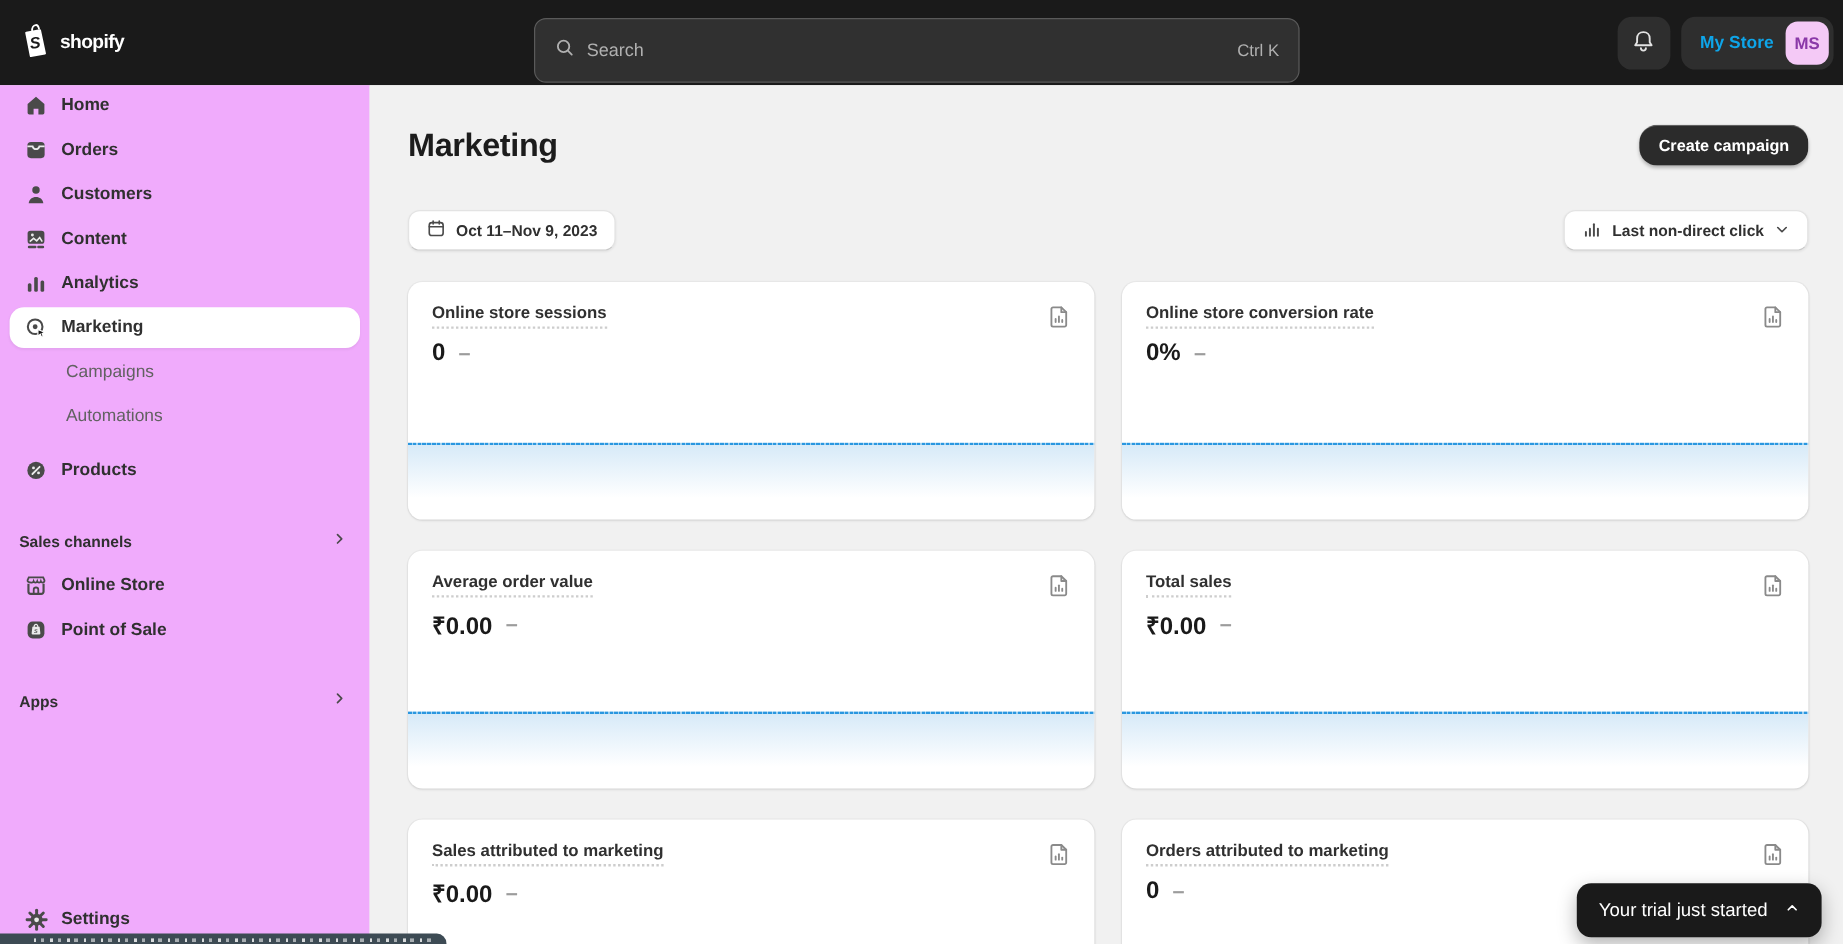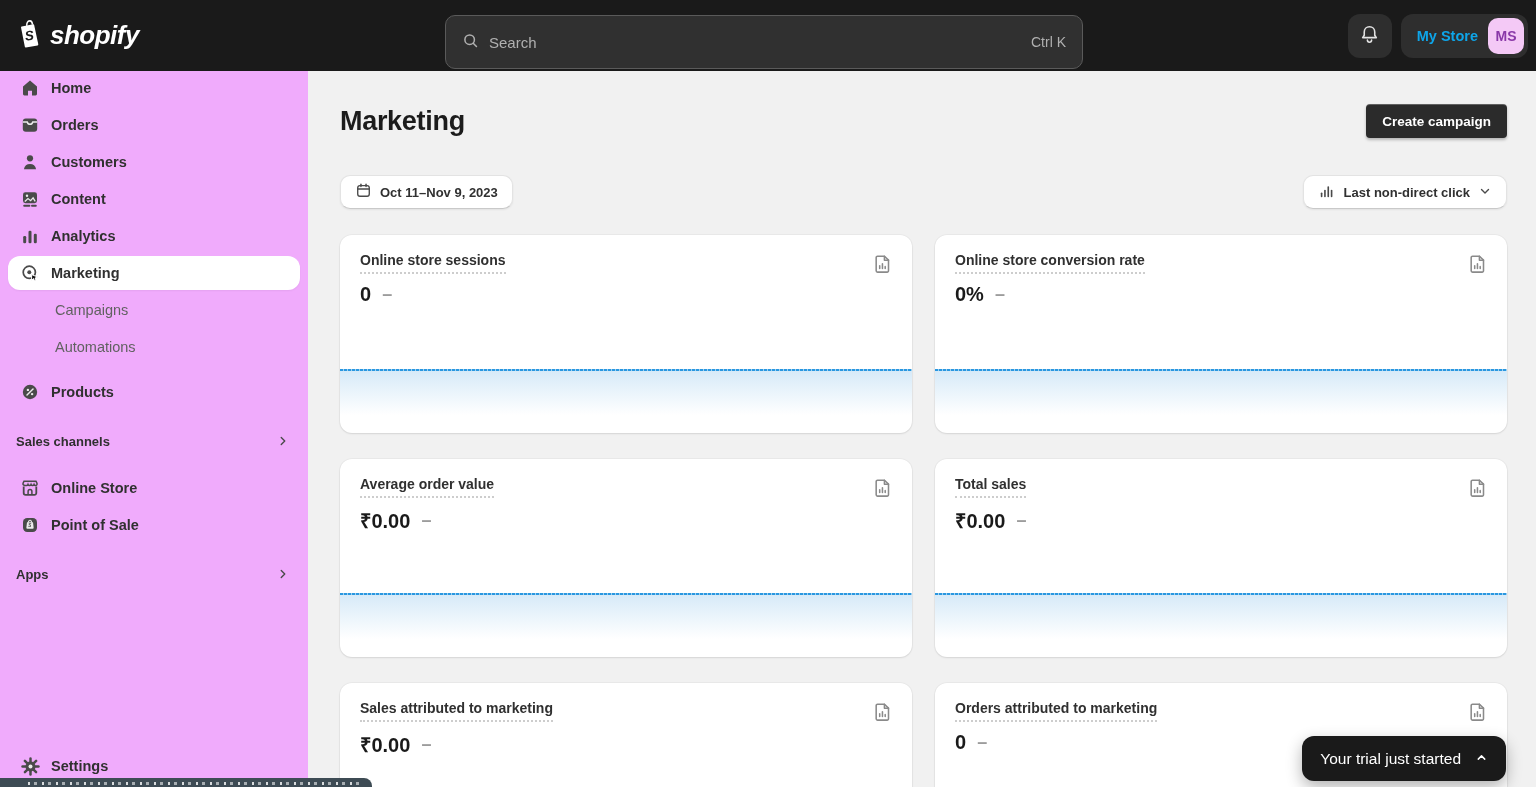--- a/index.html
+++ b/index.html
@@ -3,65 +3,65 @@
 <meta charset="utf-8">
 <style>
   * { margin:0; padding:0; box-sizing:border-box; }
   html,body { width:1536px; height:787px; }
   body { font-family:"Liberation Sans", sans-serif; background:#f1f1f1; }
   .screen { position:relative; width:1536px; height:787px; overflow:hidden; background:#f1f1f1; }
 
   
   .topbar { position:absolute; top:0; left:0; right:0; height:71px; background:#1a1a1a; display:flex; align-items:center; }
   .logo { display:flex; align-items:center; gap:7px; padding-left:16px; }
-  .logo-word { color:#fff; font-size:26px; font-weight:700; font-style:italic; letter-spacing:-0.5px; }
+  .logo-word { color:#fff; font-size:16px; font-weight:700; letter-spacing:-0.5px; }
   .searchbox { position:absolute; left:445px; top:15px; width:638px; height:54px; background:#303030; border:1px solid #5a5a5a; border-radius:10px; display:flex; align-items:center; padding:0 16px; gap:10px; }
   .searchbox input { flex:1; background:transparent; border:none; outline:none; color:#e3e3e3; font-size:15px; font-family:"Liberation Sans", sans-serif; }
   .searchbox input::placeholder { color:#b0b0b0; }
   .shortcut { color:#b0b0b0; font-size:14px; }
   .topbar-right { margin-left:auto; display:flex; align-items:center; gap:9px; padding-right:8px; }
   .iconbtn { width:44px; height:44px; background:#2e2e2e; border:none; border-radius:12px; display:flex; align-items:center; justify-content:center; cursor:pointer; }
   .storebtn { height:44px; background:#2e2e2e; border:none; border-radius:12px; display:flex; align-items:center; gap:10px; padding:0 4px 0 16px; cursor:pointer; }
   .storename { color:#0ea5e9; font-size:14.5px; font-weight:600; }
   .avatar { width:36px; height:36px; border-radius:10px; background:#f4c9f6; color:#8a38a8; font-size:14px; font-weight:600; display:flex; align-items:center; justify-content:center; }
 
   
   .sidebar { position:absolute; top:71px; left:0; width:308px; bottom:0; background:#f0abfc; }
   .nav-item { height:34px; margin:0 8px 3px 8px; border-radius:12px; display:flex; align-items:center; padding-left:12px; gap:11px; cursor:pointer; }
   .nav-item.selected { background:#ffffff; box-shadow:0 1px 2px rgba(0,0,0,.05); }
   .nav-item .nlabel { font-size:14.5px; font-weight:600; color:#303030; }
   .nav-item.sub { padding-left:47px; }
   .nav-item.sub .nlabel { color:#616161; font-weight:450; }
   .nav-item.gap-top { margin-top:11px; }
   .nicon { width:20px; height:20px; display:flex; align-items:center; justify-content:center; }
-  .section-head { height:34px; margin:25px 8px 3px 8px; display:flex; justify-content:space-between; padding:0 10px 0 8px; cursor:pointer; }
+  .section-head { height:34px; margin:25px 8px 3px 8px; display:flex; align-items:center; justify-content:space-between; padding:0 10px 0 8px; cursor:pointer; }
   .section-head .slabel { font-size:13px; font-weight:700; color:#303030; }
   .settings-item { position:absolute; left:8px; right:20px; bottom:4px; margin:0; }
 
   
   .main { position:absolute; top:71px; left:308px; right:0; bottom:0; background:#f1f1f1; padding:33px 29px 0 32px; }
   .page-title { font-size:27px; font-weight:700; color:#1c1c1c; letter-spacing:-0.3px; line-height:34px; }
-  .create-btn { position:absolute; top:33px; right:29px; height:34px; padding:0 16px; background:#2b2b2b; color:#fff; font-size:13.5px; font-weight:600; font-family:"Liberation Sans", sans-serif; border:none; border-top:1px solid rgba(255,255,255,.25); border-radius:4px; box-shadow:0 2px 3px rgba(0,0,0,.25); cursor:pointer; }
+  .create-btn { position:absolute; top:33px; right:29px; height:34px; padding:0 16px; background:#2b2b2b; color:#fff; font-size:13.5px; font-weight:600; font-family:"Liberation Sans", sans-serif; border:none; border-top:1px solid rgba(255,255,255,.25); border-radius:15px; box-shadow:0 2px 3px rgba(0,0,0,.25); cursor:pointer; }
   .filter-row { margin-top:37px; display:flex; align-items:center; gap:15px; }
   .pill { height:34px; background:#fff; border:1px solid #e3e3e3; border-bottom-color:#c9c9c9; border-radius:10px; box-shadow:0 1px 2px rgba(26,26,26,.07); display:flex; align-items:center; gap:8px; padding:0 14px; font-size:13px; font-weight:600; color:#303030; font-family:"Liberation Sans", sans-serif; cursor:pointer; }
   .pill.right { margin-left:auto; }
 
   
   .cards { margin-top:26px; display:grid; grid-template-columns:1fr 1fr; column-gap:23px; row-gap:26px; }
   .card { position:relative; height:198px; background:#fff; border-radius:12px; box-shadow:0 1px 2px rgba(0,0,0,.09), 0 0 0 1px rgba(0,0,0,.03); overflow:hidden; }
   .card-title { display:inline-block; margin:17px 0 0 20px; font-size:14px; font-weight:600; color:#303030; border-bottom:2px dotted #cdcdcd; padding-bottom:4px; cursor:help; }
   .report-btn { position:absolute; top:16px; right:16px; width:26px; height:26px; background:transparent; border:none; display:flex; align-items:center; justify-content:center; cursor:pointer; }
   .value-row { display:flex; align-items:center; gap:11px; margin:9px 0 0 20px; }
   .card-value { font-size:20px; font-weight:700; color:#1a1a1a; }
   .card-delta { font-size:18px; font-weight:600; color:#9c9c9c; }
   .zero-line { position:absolute; left:0; right:0; top:134px; height:2px; background:repeating-linear-gradient(90deg,#2a97e0 0 3px, #9fd0f0 3px 4px); }
   .zero-fade { position:absolute; left:0; right:0; top:136px; height:44px; background:linear-gradient(#d7eaf8, rgba(255,255,255,0)); }
 
   
-  .trial-pill { position:absolute; right:30px; bottom:6px; height:45px; background:#1a1a1a; color:#fff; border:none; border-radius:12px; display:flex; align-items:center; gap:14px; padding:0 18px; font-size:15.5px; font-weight:500; font-family:"Liberation Sans", sans-serif; box-shadow:0 6px 16px rgba(0,0,0,.3); cursor:pointer; }
+  .trial-pill { position:absolute; right:18px; bottom:6px; height:45px; background:#1a1a1a; color:#fff; border:none; border-radius:12px; display:flex; align-items:center; gap:14px; padding:0 18px; font-size:15.5px; font-weight:500; font-family:"Liberation Sans", sans-serif; box-shadow:0 6px 16px rgba(0,0,0,.3); cursor:pointer; }
   .status-bar { position:absolute; left:0; bottom:0; width:372px; height:9px; background:#3d4b54; border-top-right-radius:8px; overflow:hidden; }
   .status-smudge { position:absolute; left:28px; right:10px; top:4px; height:3px; background:repeating-linear-gradient(90deg, rgba(255,255,255,.8) 0 2px, transparent 2px 6px, rgba(255,255,255,.55) 6px 9px, transparent 9px 14px); }
 </style>
 </head>
 <body>
 
 <div class="screen">
 
   <header class="topbar">
     <div class="logo">

